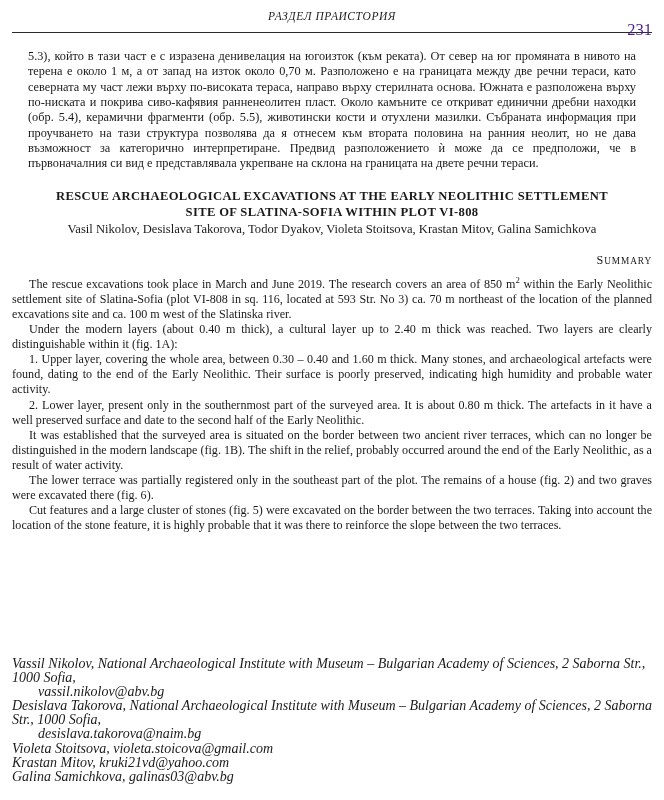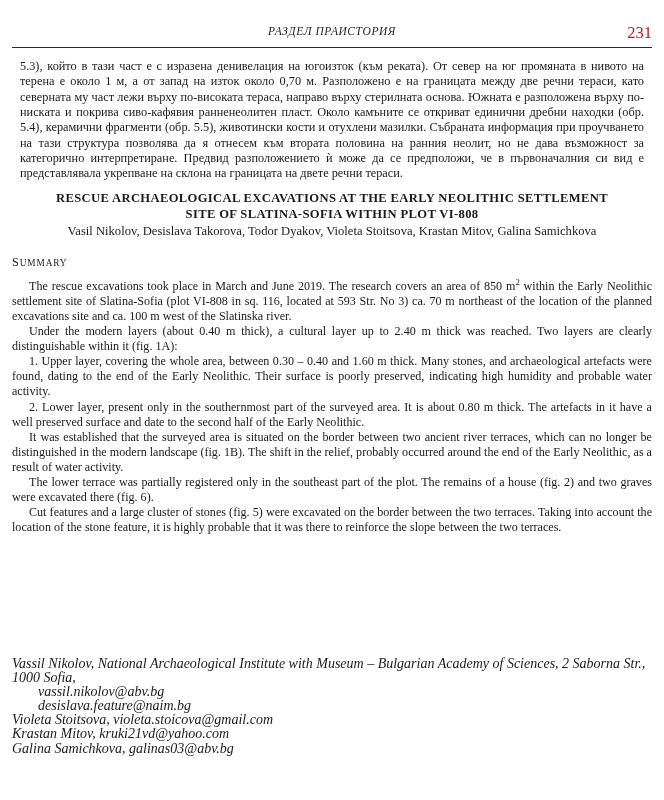--- a/index.html
+++ b/index.html
@@ -12,21 +12,21 @@
     height: 800px;
     font-family: "Liberation Serif", "DejaVu Serif", serif;
     color: #1a1a1a;
     -webkit-font-smoothing: antialiased;
   }
   .page {
     position: relative;
     width: 664px;
     height: 800px;
     box-sizing: border-box;
-    padding: 15px 12px;
+    padding: 0 12px;
     overflow: hidden;
   }
 
   
   .running-head {
     position: relative;
     height: 30px;
     padding-top: 9px;
     box-sizing: border-box;
   }
@@ -34,43 +34,43 @@
     text-align: center;
     font-style: italic;
     font-size: 11.5px;
     letter-spacing: 0.55px;
     line-height: 14px;
     color: #1f1f1f;
   }
   .running-head-pageno {
     position: absolute;
     right: 0;
-    top: 8px;
+    top: 20px;
     font-size: 16.5px;
     line-height: 20px;
-    color: #b91c1c;
+    color: #4c1d95;
   }
   .head-rule {
     border: 0;
     border-top: 1.1px solid #2a2a2a;
     margin: 2px 0 0 0;
     width: 100%;
   }
 
   
   .bg-block {
     margin-top: 11px;
     font-size: 12.3px;
     line-height: 15.35px;
     text-align: justify;
     text-justify: inter-word;
     hyphens: manual;
   }
   .bg-block p {
-    margin: 8px;
+    margin: 16px;
     text-indent: 0;
   }
 
   
   .article-title {
     text-align: center;
     font-weight: bold;
     font-size: 12.6px;
     line-height: 16.5px;
     letter-spacing: 0.35px;
@@ -78,21 +78,21 @@
   .article-title .t-line { display: block; }
 
   .authors {
     text-align: center;
     font-size: 12.6px;
     line-height: 16px;
   }
 
   .summary-head {
     margin-top: 17px;
-    text-align: left;
+    text-align: right;
     font-size: 9.3px;
     letter-spacing: 0.9px;
     line-height: 12px;
     text-transform: uppercase;
   }
   .summary-head .sc-first {
     font-size: 12.2px;
   }
 
   
@@ -161,19 +161,20 @@
     <p>1. Upper layer, covering the whole area, between 0.30 – 0.40 and 1.60 m thick. Many stones, and archaeological artefacts were found, dating to the end of the Early Neolithic. Their surface is poorly preserved, indicating high humidity and probable water activity.</p>
     <p>2. Lower layer, present only in the southernmost part of the surveyed area. It is about 0.80 m thick. The artefacts in it have a well preserved surface and date to the second half of the Early Neolithic.</p>
     <p>It was established that the surveyed area is situated on the border between two ancient river terraces, which can no longer be distinguished in the modern landscape (fig. 1B). The shift in the relief, probably occurred around the end of the Early Neolithic, as a result of water activity.</p>
     <p>The lower terrace was partially registered only in the southeast part of the plot. The remains of a house (fig. 2) and two graves were excavated there (fig. 6).</p>
     <p>Cut features and a large cluster of stones (fig. 5) were excavated on the border between the two terraces. Taking into account the location of the stone feature, it is highly probable that it was there to reinforce the slope between the two terraces.</p>
   </div>
 
   <div class="affiliations">
     <span class="aff-line">Vassil Nikolov, National Archaeological Institute with Museum – Bulgarian Academy of Sciences, 2 Saborna Str., 1000 Sofia,</span>
     <span class="aff-indent">vassil.nikolov@abv.bg</span>
-    <span class="aff-indent">desislava.feature@naim.bg</span>
+    <span class="aff-line">Desislava Takorova, National Archaeological Institute with Museum – Bulgarian Academy of Sciences, 2 Saborna Str., 1000 Sofia,</span>
+    <span class="aff-indent">desislava.takorova@naim.bg</span>
     <span class="aff-line">Violeta Stoitsova, violeta.stoicova@gmail.com</span>
     <span class="aff-line">Krastan Mitov, kruki21vd@yahoo.com</span>
     <span class="aff-line">Galina Samichkova, galinas03@abv.bg</span>
   </div>
 
 </div>
 
 </body></html>

